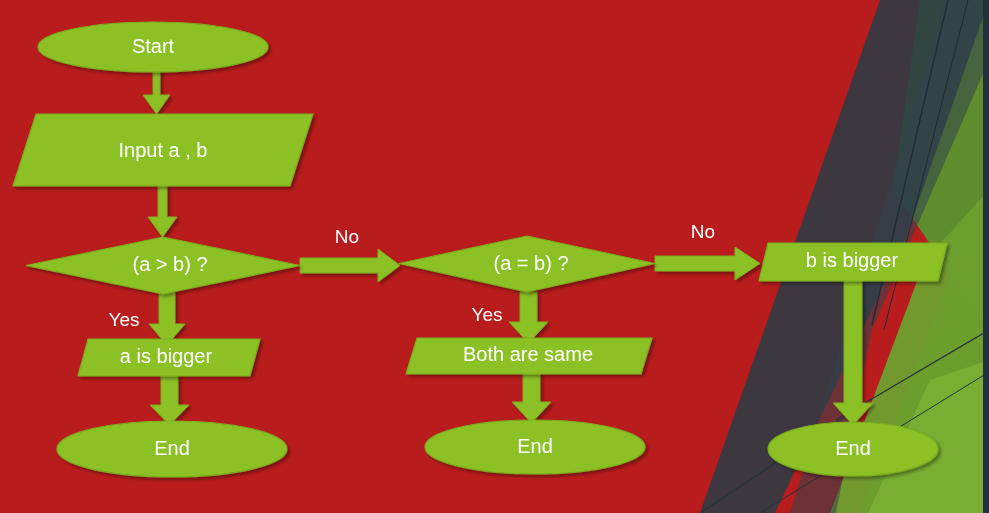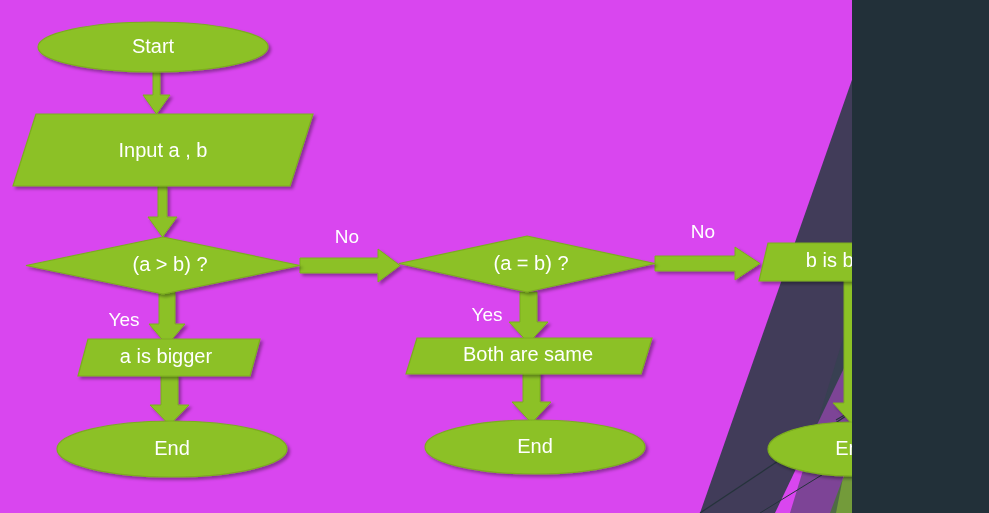--- a/index.html
+++ b/index.html
@@ -8,23 +8,23 @@
     background: #223039;
   }
   body {
     width: 989px;
     height: 513px;
     overflow: hidden;
     font-family: "Liberation Sans", sans-serif;
   }
   #slide {
     position: relative;
-    width: 852px;
+    width: 983px;
     height: 513px;
-    background: #d946ef;
+    background: #b91c1c;
     overflow: hidden;
   }
   #bg-decor {
     position: absolute;
     left: 0; top: 0;
     width: 989px; height: 513px;
     pointer-events: none;
   }
   #flow-svg {
     position: absolute;

